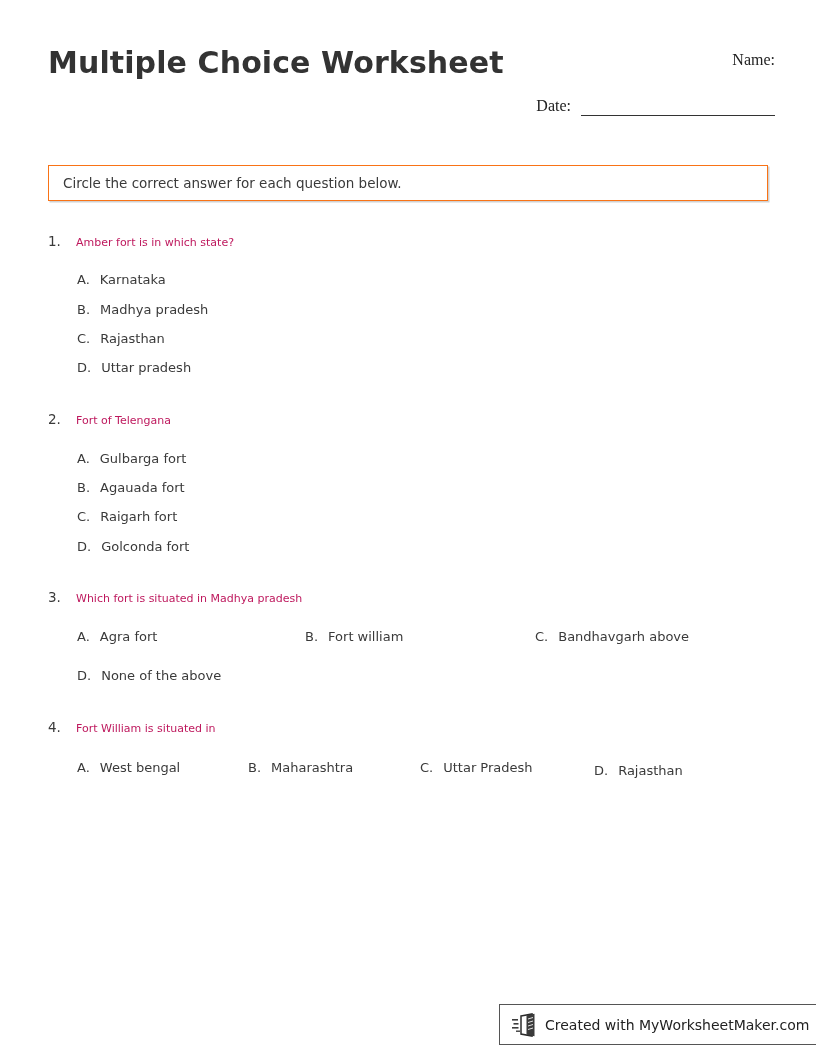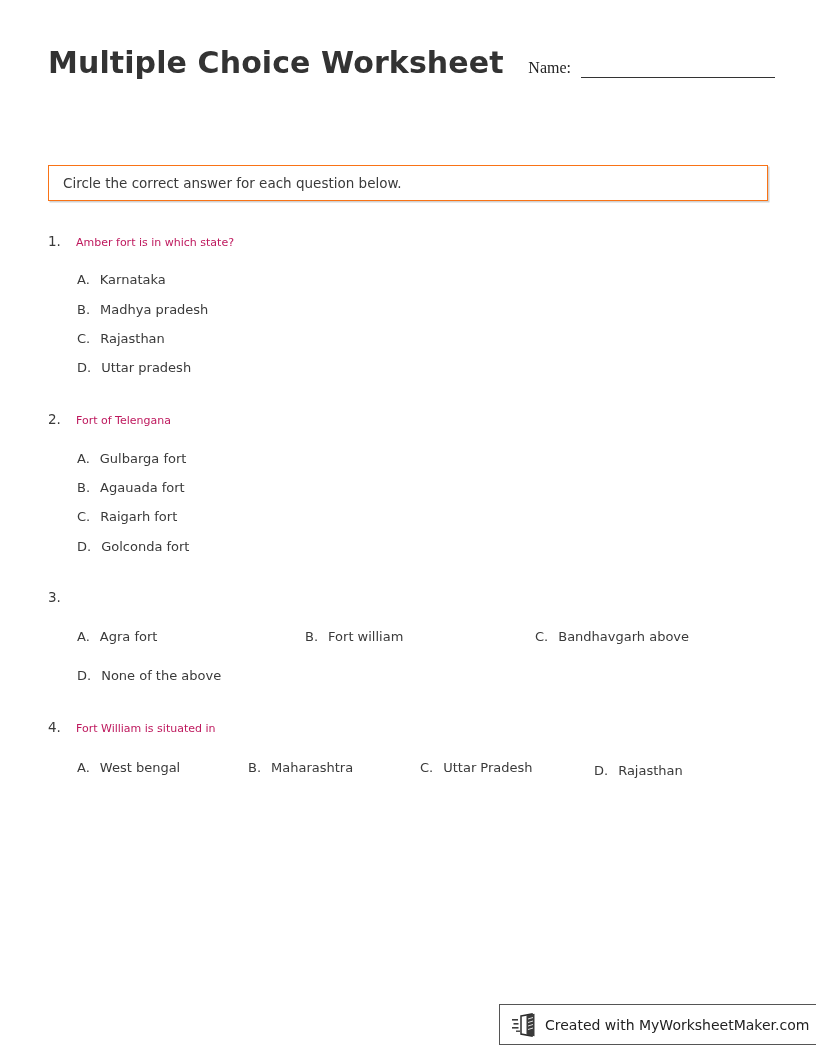--- a/index.html
+++ b/index.html
@@ -34,21 +34,21 @@
     white-space: nowrap;
   }
   .field-row {
     position: absolute;
     left: 505px;
     width: 270px;
     height: 26px;
     display: flex;
     align-items: flex-end;
   }
-  #name-row { top: 52px; }
+  #name-row { top: 52px; flex-direction: column; }
   #date-row { top: 90px; }
   .field-label {
     font-family: "Liberation Serif", serif;
     font-size: 16px;
     color: #222222;
     width: 66px;
     text-align: right;
     padding-bottom: 2px;
     line-height: 1;
   }
@@ -153,20 +153,24 @@
 <body>
 
 <div id="header">
   <div id="page-title">Multiple Choice Worksheet</div>
 
   <div class="field-row" id="name-row">
     <span class="field-label">Name:</span>
     <span class="field-line"></span>
   </div>
 
+  <div class="field-row" id="date-row">
+    <span class="field-label">Date:</span>
+    <span class="field-line"></span>
+  </div>
 </div>
 
 <div id="instruction-box">
   <span id="instruction-text">Circle the correct answer for each question below.</span>
 </div>
 
 <div id="questions">
     <div class="question-block">
       <div class="question-line" style="top: 233px;">
         <span class="q-number">1.</span>
@@ -207,20 +211,21 @@
         <span class="opt-text">Raigarh fort</span>
       </div>
       <div class="option" style="left: 77px; top: 539px;">
         <span class="opt-letter">D.</span>
         <span class="opt-text">Golconda fort</span>
       </div>
     </div>
     <div class="question-block">
       <div class="question-line" style="top: 589px;">
         <span class="q-number">3.</span>
+        <span class="q-text">Which fort is situated in Madhya pradesh</span>
       </div>
       <div class="option" style="left: 77px; top: 629px;">
         <span class="opt-letter">A.</span>
         <span class="opt-text">Agra fort</span>
       </div>
       <div class="option" style="left: 305px; top: 629px;">
         <span class="opt-letter">B.</span>
         <span class="opt-text">Fort william</span>
       </div>
       <div class="option" style="left: 535px; top: 629px;">

